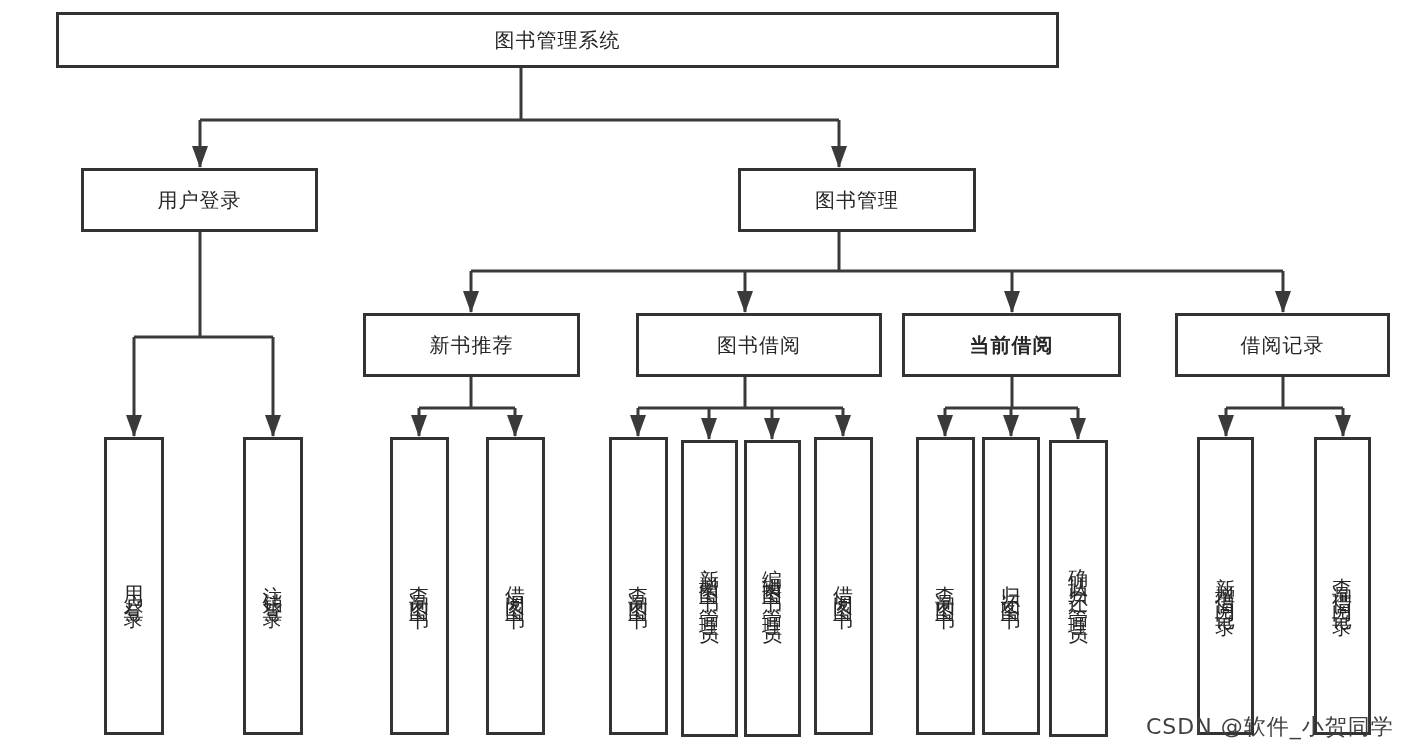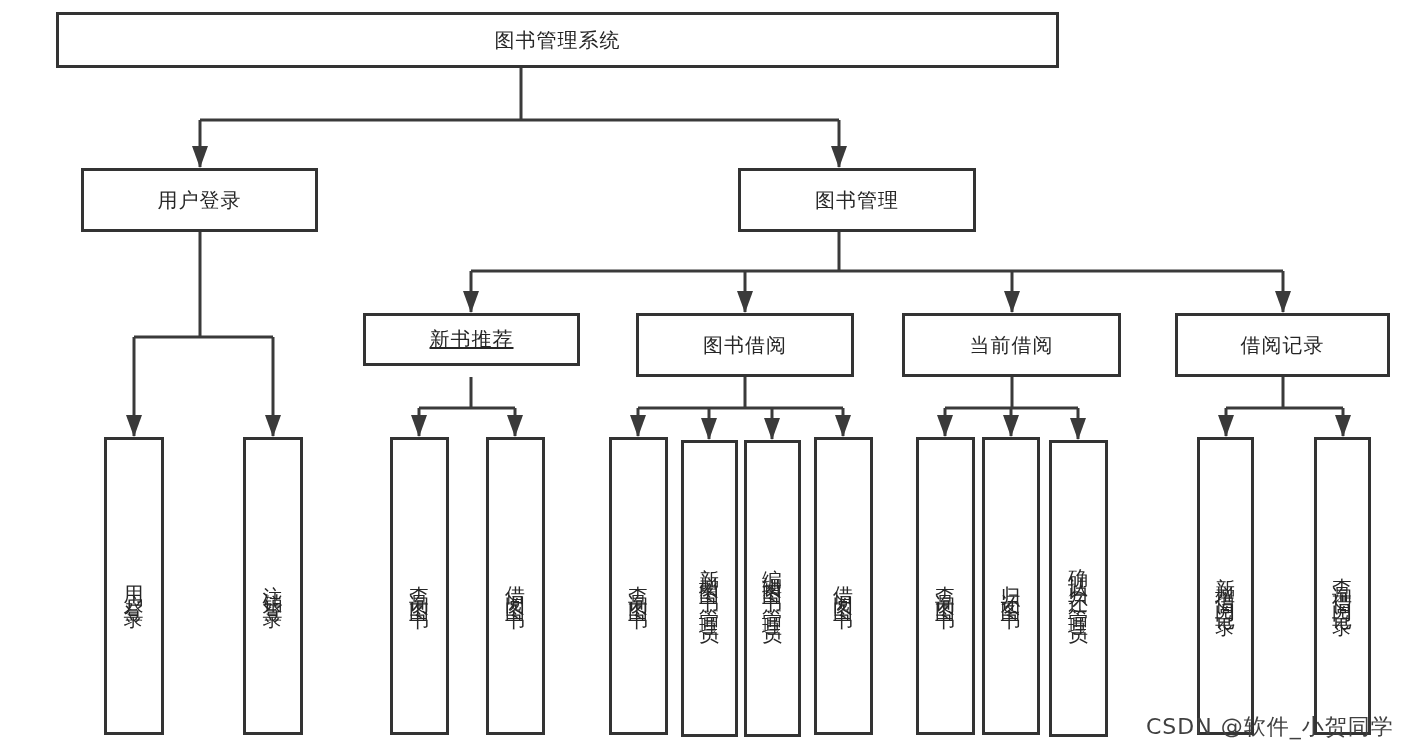--- a/index.html
+++ b/index.html
@@ -94,23 +94,23 @@
       <line x1="1226" y1="408" x2="1226" y2="436" marker-end="url(#arrow)"></line>
       <line x1="1343" y1="408" x2="1343" y2="436" marker-end="url(#arrow)"></line>
     </g>
   </svg>
 
   <div class="node h" style="left:20px; top:12px; width:1003px; height:56px;margin-left:36px;">图书管理系统</div>
 
   <div class="node h" style="left:81px; top:168px; width:237px; height:64px;">用户登录</div>
   <div class="node h" style="left:720px; top:168px; width:238px; height:64px;margin-left:18px;">图书管理</div>
 
-  <div class="node h" style="left:363px; top:313px; width:217px; height:53px;text-decoration:underline;">新书推荐</div>
-  <div class="node h" style="left:636px; top:313px; width:218px; height:64px;">图书借阅</div>
-  <div class="node h" style="left:902px; top:313px; width:219px; height:64px;">当前借阅</div>
+  <div class="node h" style="left:363px; top:313px; width:217px; height:64px;">新书推荐</div>
+  <div class="node h" style="left:636px; top:313px; width:246px; height:64px;">图书借阅</div>
+  <div class="node h" style="left:902px; top:313px; width:219px; height:64px;font-weight:bold;">当前借阅</div>
   <div class="node h" style="left:1175px; top:313px; width:215px; height:64px;">借阅记录</div>
 
   <div class="node v" style="left:104px; top:437px; width:60px; height:298px;">
     <span>用户登录</span>
   </div>
   <div class="node v" style="left:243px; top:437px; width:60px; height:298px;">
     <span>注销登录</span>
   </div>
 
   <div class="node v" style="left:390px; top:437px; width:59px; height:298px;">

